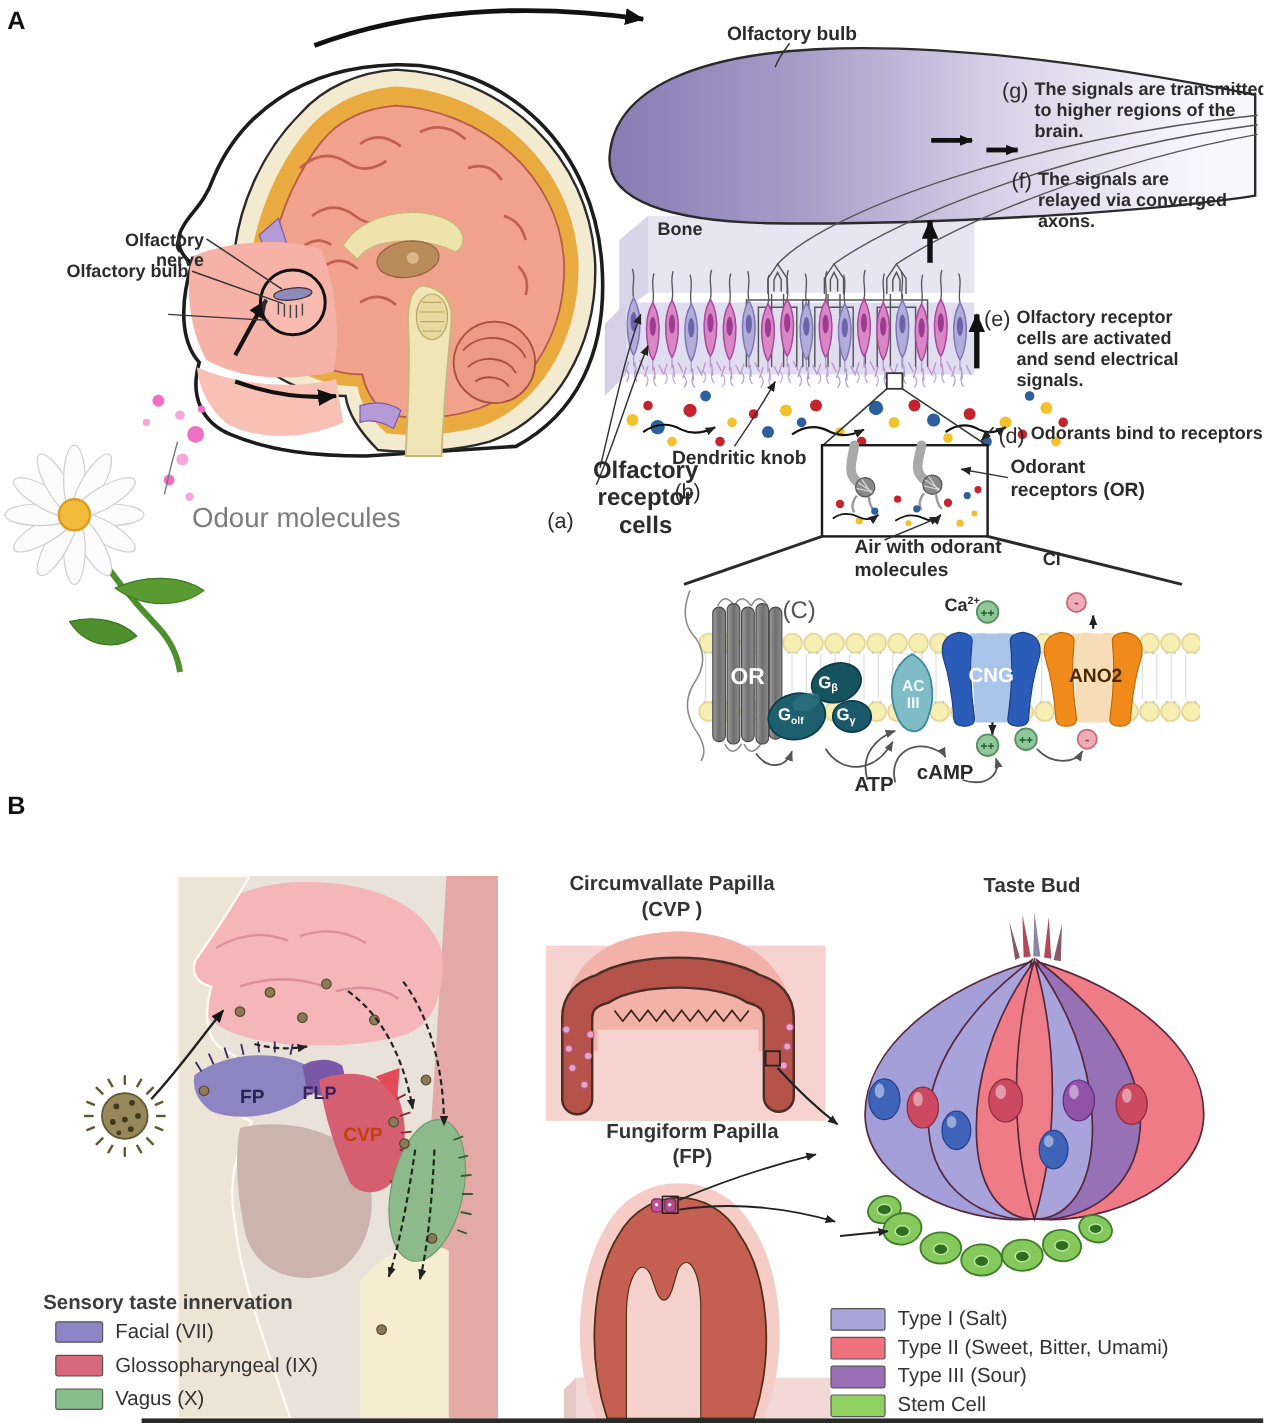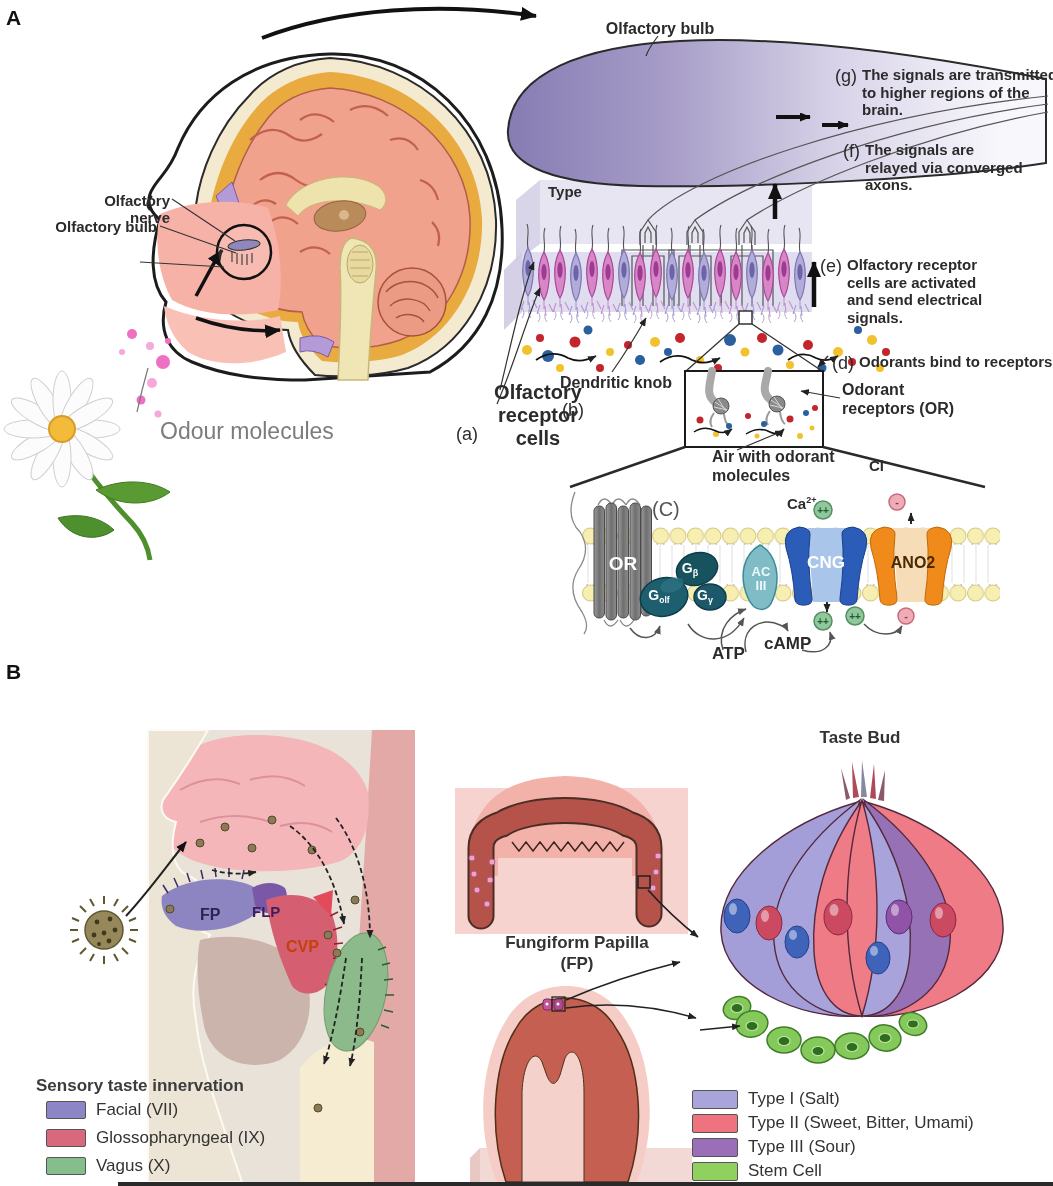--- a/index.html
+++ b/index.html
@@ -546,21 +546,21 @@
 
 <div class="lbl" style="left:595px;top:20px;width:130px;text-align:center;font-size:16px;">Olfactory bulb</div>
 <div class="step" style="left:835px;top:66px;">
   <span class="key">(g)</span>
   <span class="txt" style="width:200px;">The signals are transmitted to higher regions of the brain.</span>
 </div>
 <div class="step" style="left:843px;top:141px;">
   <span class="key">(f)</span>
   <span class="txt" style="width:165px;">The signals are relayed via converged axons.</span>
 </div>
-<div class="lbl" style="left:548px;top:183px;">Type</div>
+<div class="lbl" style="left:548px;top:183px;">Bone</div>
 <div class="step" style="left:820px;top:256px;">
   <span class="key">(e)</span>
   <span class="txt" style="width:160px;">Olfactory receptor cells are activated and send electrical signals.</span>
 </div>
 <div class="step" style="left:832px;top:353px;">
   <span class="key">(d)</span>
   <span class="txt" style="width:205px;">Odorants bind to receptors.</span>
 </div>
 <div class="lbl" style="left:480px;top:381px;width:116px;font-size:20px;text-align:center;">Olfactory receptor cells</div>
 <div class="lbl key-small" style="left:456px;top:424px;">(a)</div>
@@ -580,20 +580,24 @@
 <div class="lbl" style="left:286px;top:938px;font-size:16px;font-weight:700;color:#c2410c;">CVP</div>
 
 <div class="lbl legend-title" style="left:36px;top:1076px;">Sensory taste innervation</div>
 <div class="swatch" style="left: 46px; top: 1101px; width: 38px; height: 16px; background-color: rgb(141, 134, 198);"></div>
 <div class="legend-item" style="left:96px;top:1100px;">Facial (VII)</div>
 <div class="swatch" style="left: 46px; top: 1129px; width: 38px; height: 16px; background-color: rgb(216, 105, 124);"></div>
 <div class="legend-item" style="left:96px;top:1128px;">Glossopharyngeal (IX)</div>
 <div class="swatch" style="left: 46px; top: 1157px; width: 38px; height: 16px; background-color: rgb(133, 189, 141);"></div>
 <div class="legend-item" style="left:96px;top:1156px;">Vagus (X)</div>
 
+<div class="title2" style="position:absolute;left:455px;top:726px;width:210px;">
+  <div>Circumvallate Papilla</div>
+  <div>(CVP )</div>
+</div>
 <div class="title2" style="position:absolute;left:487px;top:932px;width:180px;">
   <div>Fungiform Papilla</div>
   <div>(FP)</div>
 </div>
 <div class="title2" style="position:absolute;left:800px;top:727px;width:120px;">Taste Bud</div>
 
 <div class="swatch" style="left: 692px; top: 1090px; width: 44px; height: 17px; background-color: rgb(169, 165, 218);"></div>
 <div class="legend-item" style="left:748px;top:1089px;">Type I (Salt)</div>
 <div class="swatch" style="left: 692px; top: 1114px; width: 44px; height: 17px; background-color: rgb(239, 115, 126);"></div>
 <div class="legend-item" style="left:748px;top:1113px;">Type II (Sweet, Bitter, Umami)</div>

